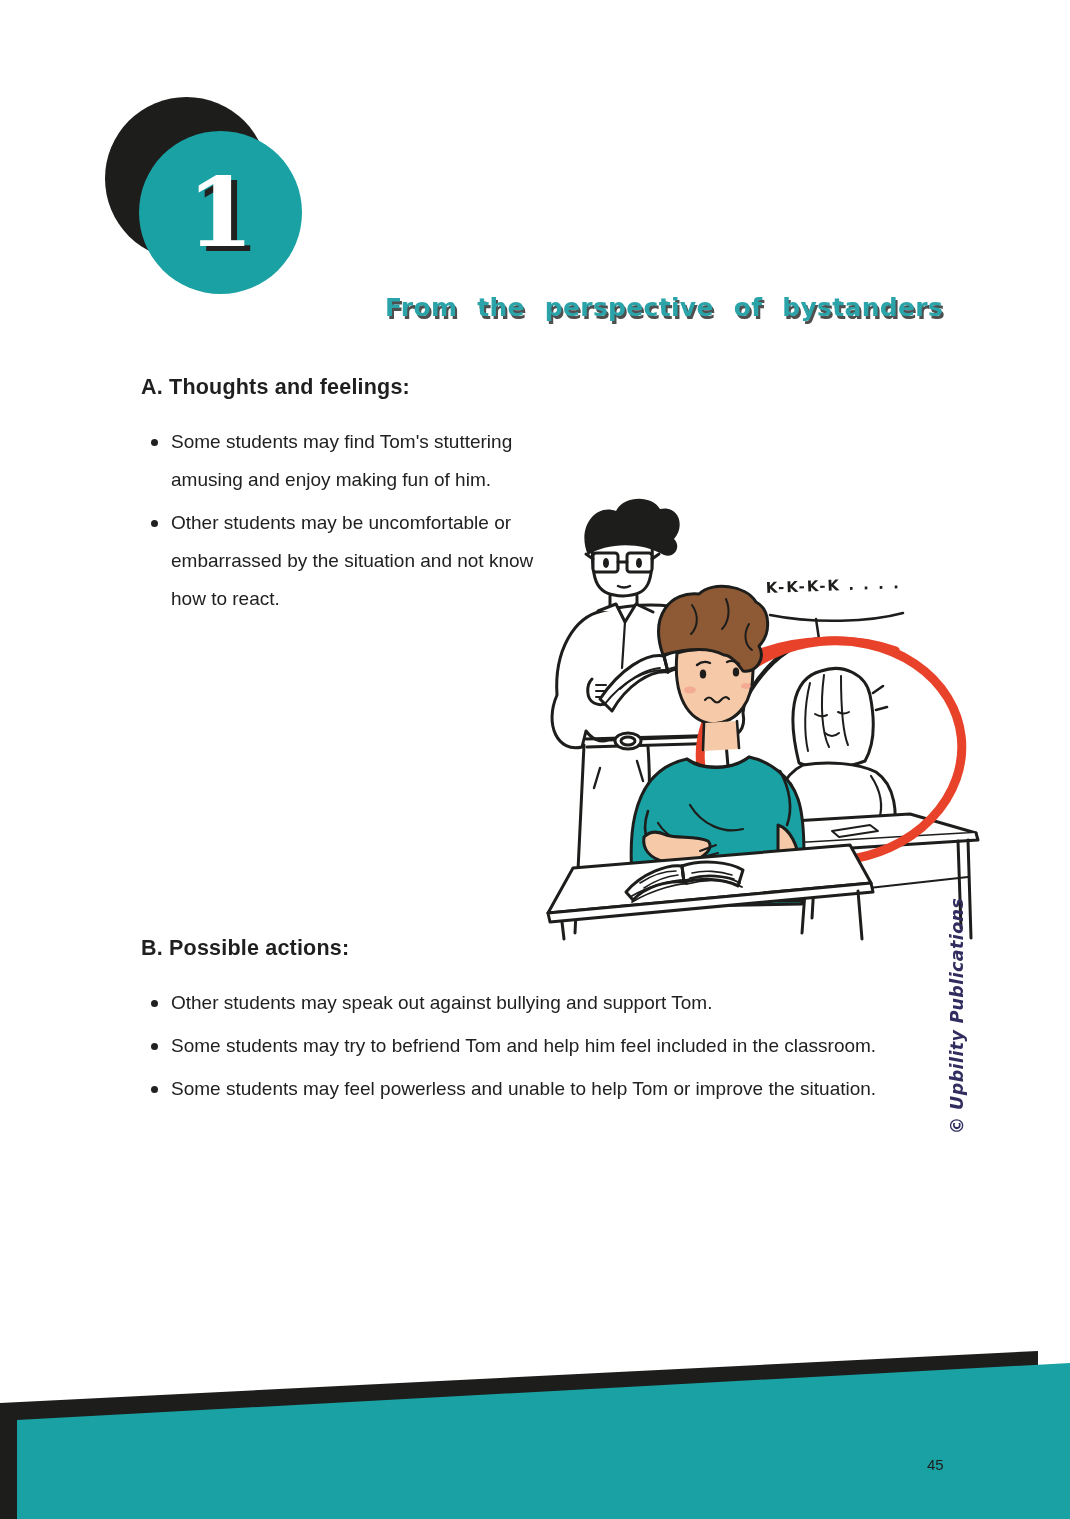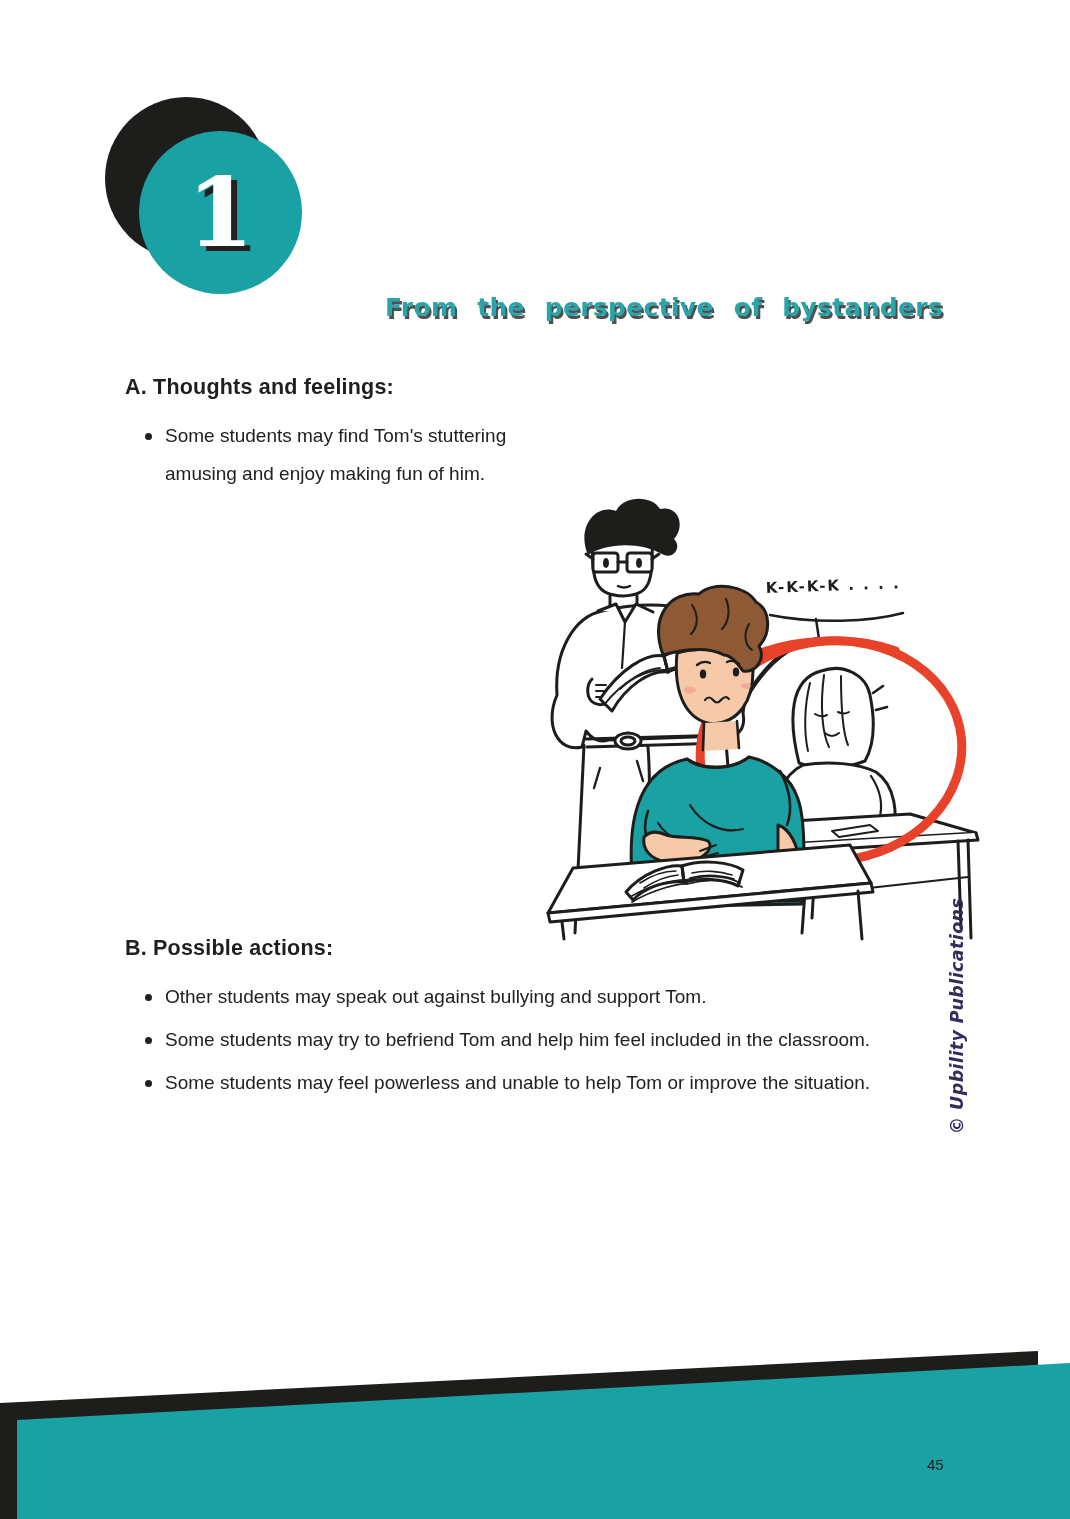--- a/index.html
+++ b/index.html
@@ -16,25 +16,25 @@
 
   
   .page-title{position:absolute;left:385px;top:172px;font-family:"DejaVu Sans",sans-serif;
         font-weight:800;font-size:37px;color:#1d1d1b;letter-spacing:0.5px;word-spacing:15px;
         text-shadow:2px 2.5px 0 #9a9a9a;}
   .page-subtitle{position:absolute;left:385px;top:249px;font-family:"DejaVu Sans",sans-serif;
         font-weight:bold;font-size:25px;color:#2aa4a9;letter-spacing:0.3px;word-spacing:11px;
         text-shadow:2px 2.5px 0 #4f4f4f;margin-top:44px;}
 
   
-  .sec-heading{position:absolute;font-weight:bold;font-size:21.5px;color:#1f1f1f;letter-spacing:0.2px;}
+  .sec-heading{position:absolute;font-weight:bold;font-size:21.5px;color:#1f1f1f;letter-spacing:0.2px;margin-left:16px;}
   .heading-a{left:125px;top:375px;}
   .heading-b{left:125px;top:936px;}
 
-  ul.bullets{position:absolute;list-style:none;margin:2px;padding:0;font-size:19px;line-height:38px;color:#212121;}
+  ul.bullets{position:absolute;list-style:none;margin:8px;padding:0;font-size:19px;line-height:38px;color:#212121;}
   ul.bullets li{position:relative;padding-left:23px;margin-bottom:5px;}
   ul.bullets li::before{content:"";position:absolute;left:3px;top:16px;width:7px;height:7px;border-radius:50%;background:#212121;}
   .list-a{left:140px;top:415px;width:392px;}
   .list-b{left:140px;top:976px;width:730px;}
 
   
   .illustration{position:absolute;left:540px;top:493px;width:440px;height:455px;}
 
   
   .copyright{position:absolute;left:957px;top:1016px;transform:translate(-50%,-50%) rotate(-90deg);
@@ -52,20 +52,21 @@
 
   <div class="badge-shadow"></div>
   <div class="badge-circle"></div>
   <div class="badge-number">1</div>
 
   <div class="page-subtitle">From the perspective of bystanders</div>
 
   <div class="sec-heading heading-a">A. Thoughts and feelings:</div>
   <ul class="bullets list-a">
     <li>Some students may find Tom's stuttering amusing and enjoy making fun of him.</li>
+    <li>Other students may be uncomfortable or embarrassed by the situation and not know how to react.</li>
   </ul>
 
   <svg class="illustration" viewBox="0 0 440 455" xmlns="http://www.w3.org/2000/svg">
     <g stroke="#1d1d1b" stroke-width="3" fill="none" stroke-linecap="round" stroke-linejoin="round">
 
       <g>
         <path d="M53,45 C50,92 58,102 83,103 C108,102 114,92 112,48 Z" fill="#ffffff"></path>
         <path d="M48,62 C36,34 56,10 76,18 C84,2 112,2 120,16 C138,12 146,32 134,46 C142,54 134,66 124,62 C100,48 66,50 48,62 Z" fill="#1d1d1b" stroke="none"></path>
         <rect x="53" y="60" width="25" height="19" rx="3" fill="#ffffff"></rect>
         <rect x="87" y="60" width="25" height="19" rx="3" fill="#ffffff"></rect>

